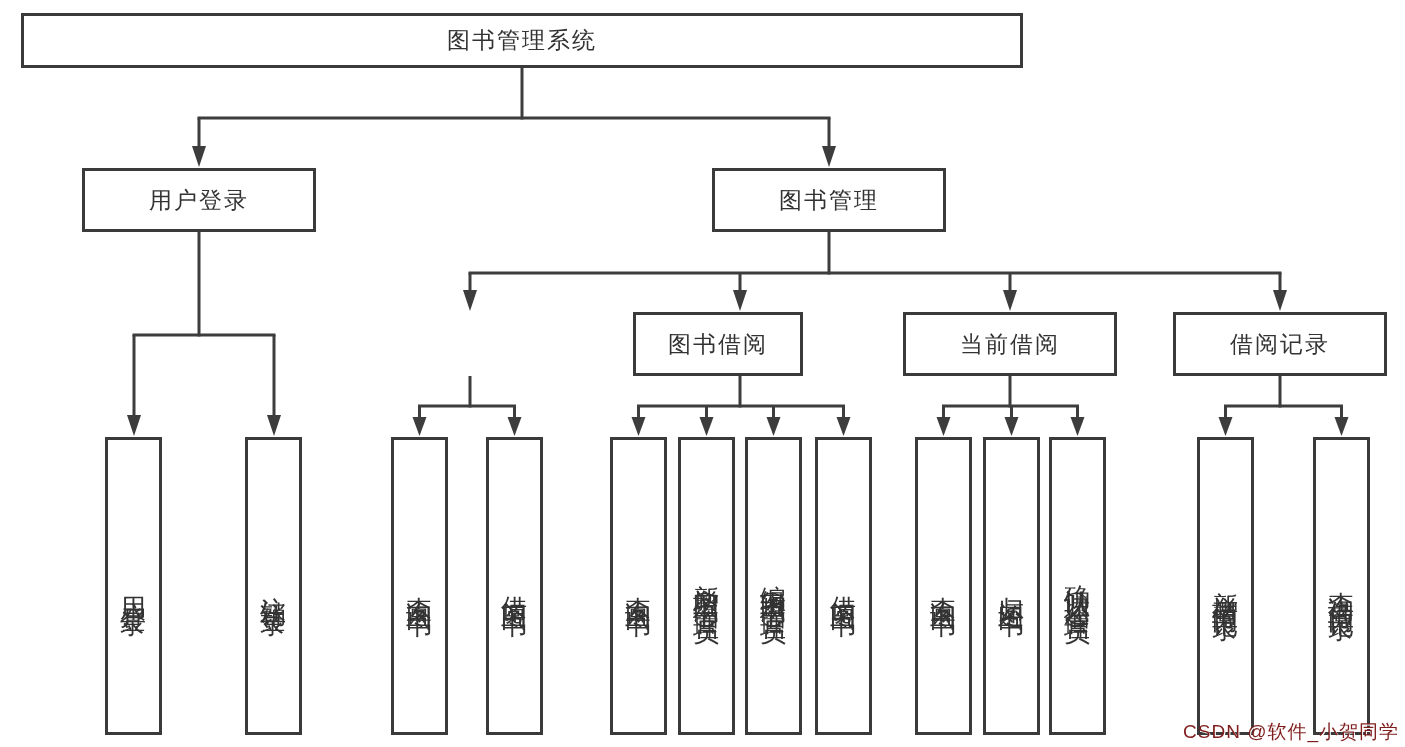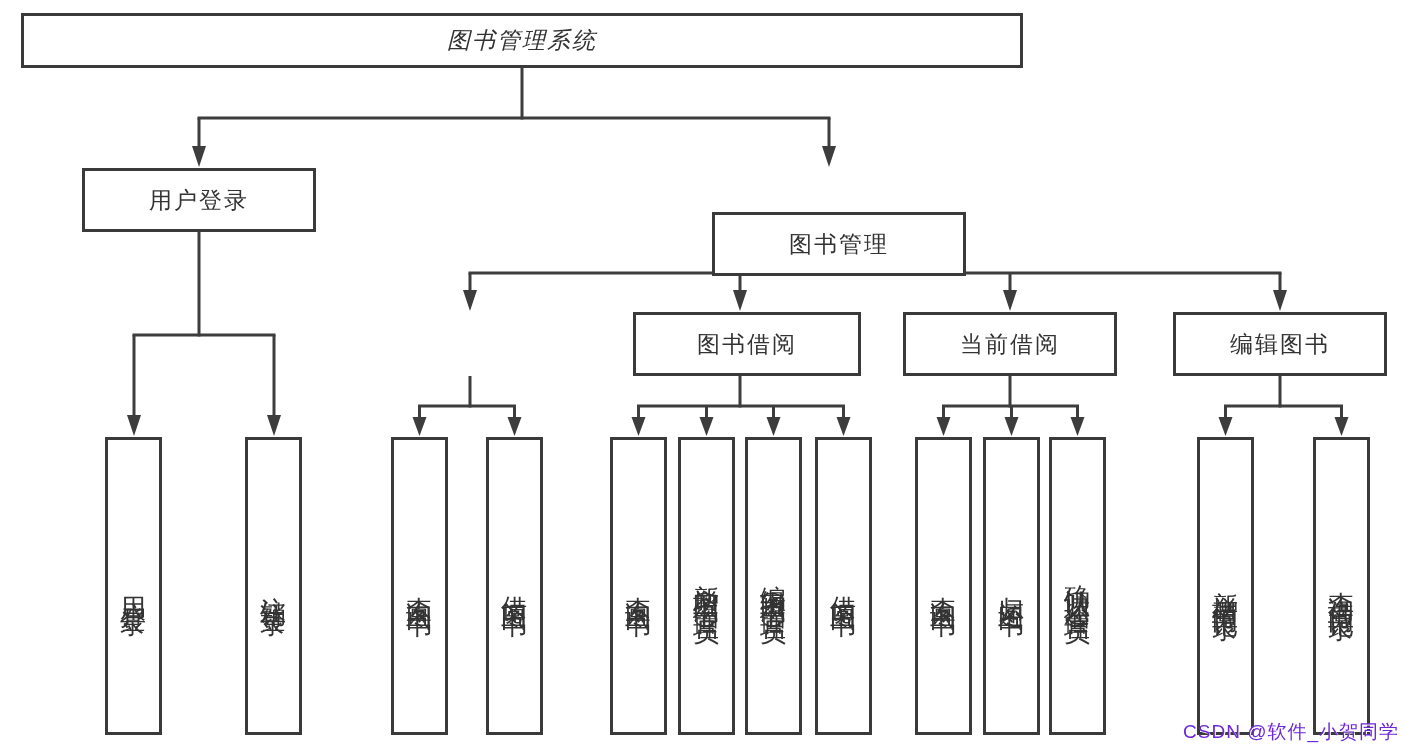--- a/index.html
+++ b/index.html
@@ -53,21 +53,21 @@
     letter-spacing: 5px;
     color: #333333;
     line-height: 1;
     white-space: nowrap;
   }
   .watermark {
     position: absolute;
     right: 6px;
     bottom: 2px;
     font-size: 19px;
-    color: #6d28d9;
+    color: #7f1d1d;
     letter-spacing: 1px;
     text-shadow: 1px 1px 0 #ffffff;
     white-space: nowrap;
   }
   svg line { stroke: #3d3d3d; stroke-width: 3; }
   svg polygon { fill: #3d3d3d; }
 </style>
 </head>
 <body>
 
@@ -130,39 +130,39 @@
     <polygon points="1004.5,417 1018.5,417 1011.5,436"></polygon>
     <line x1="1077.5" y1="406" x2="1077.5" y2="421"></line>
     <polygon points="1070.5,417 1084.5,417 1077.5,436"></polygon>
 
     <line x1="1225.5" y1="406" x2="1225.5" y2="421"></line>
     <polygon points="1218.5,417 1232.5,417 1225.5,436"></polygon>
     <line x1="1341.5" y1="406" x2="1341.5" y2="421"></line>
     <polygon points="1334.5,417 1348.5,417 1341.5,436"></polygon>
   </svg>
 
-  <div class="hnode" style="left:21px; top:13px; width:1002px; height:55px;font-style:italic;">
+  <div class="hnode" style="left:21px; top:13px; width:1002px; height:55px;">
     <span>图书管理系统</span>
   </div>
 
   <div class="hnode" style="left:82px; top:168px; width:234px; height:64px;">
     <span>用户登录</span>
   </div>
-  <div class="hnode" style="left:712px; top:168px; width:254px; height:64px;margin-top:44px;">
+  <div class="hnode" style="left:712px; top:168px; width:234px; height:64px;">
     <span>图书管理</span>
   </div>
 
-  <div class="hnode" style="left:633px; top:312px; width:228px; height:64px;">
+  <div class="hnode" style="left:633px; top:312px; width:170px; height:64px;">
     <span>图书借阅</span>
   </div>
   <div class="hnode" style="left:903px; top:312px; width:214px; height:64px;align-items:center;">
     <span>当前借阅</span>
   </div>
   <div class="hnode" style="left:1173px; top:312px; width:214px; height:64px;">
-    <span>编辑图书</span>
+    <span>借阅记录</span>
   </div>
 
   <div class="vnode" style="left:105px; top:437px;">
     <span class="vtext">用户登录</span>
   </div>
   <div class="vnode" style="left:245px; top:437px;">
     <span class="vtext">注销登录</span>
   </div>
 
   <div class="vnode" style="left:391px; top:437px;">

